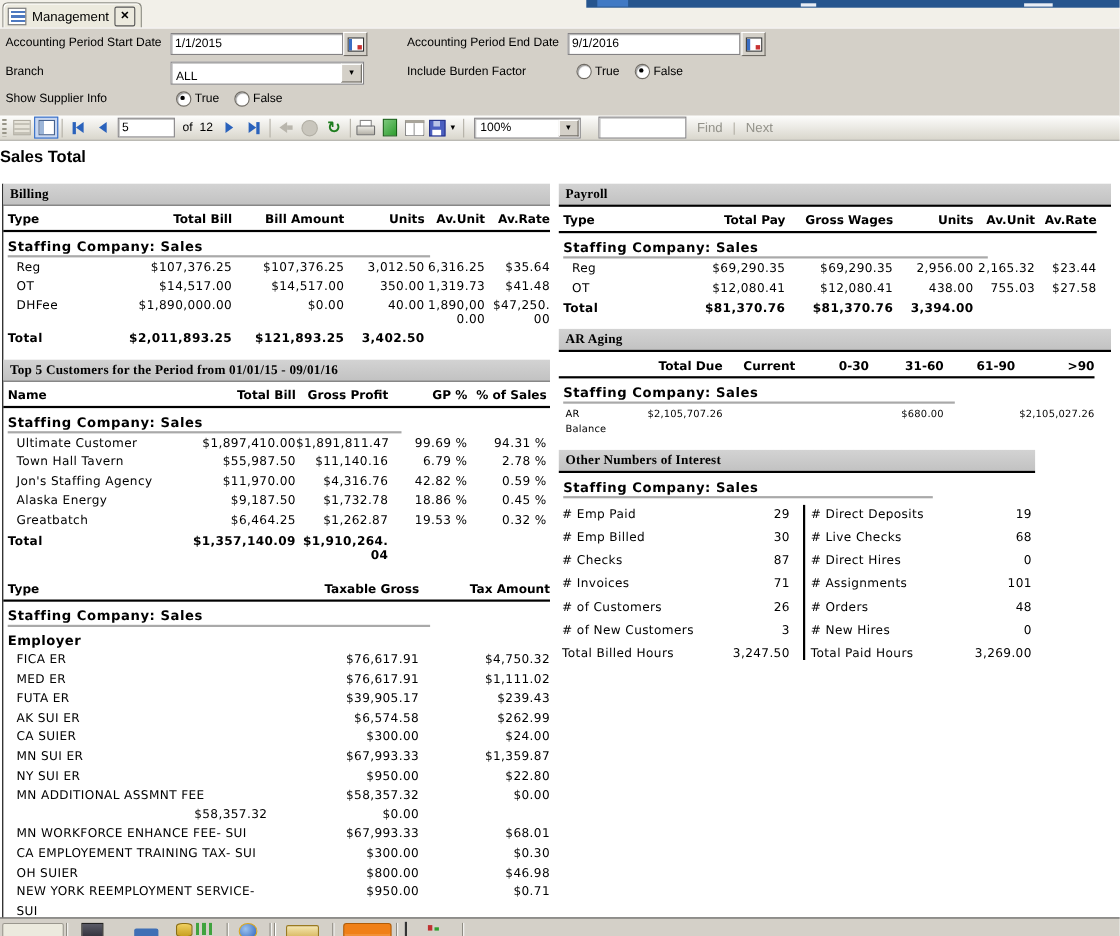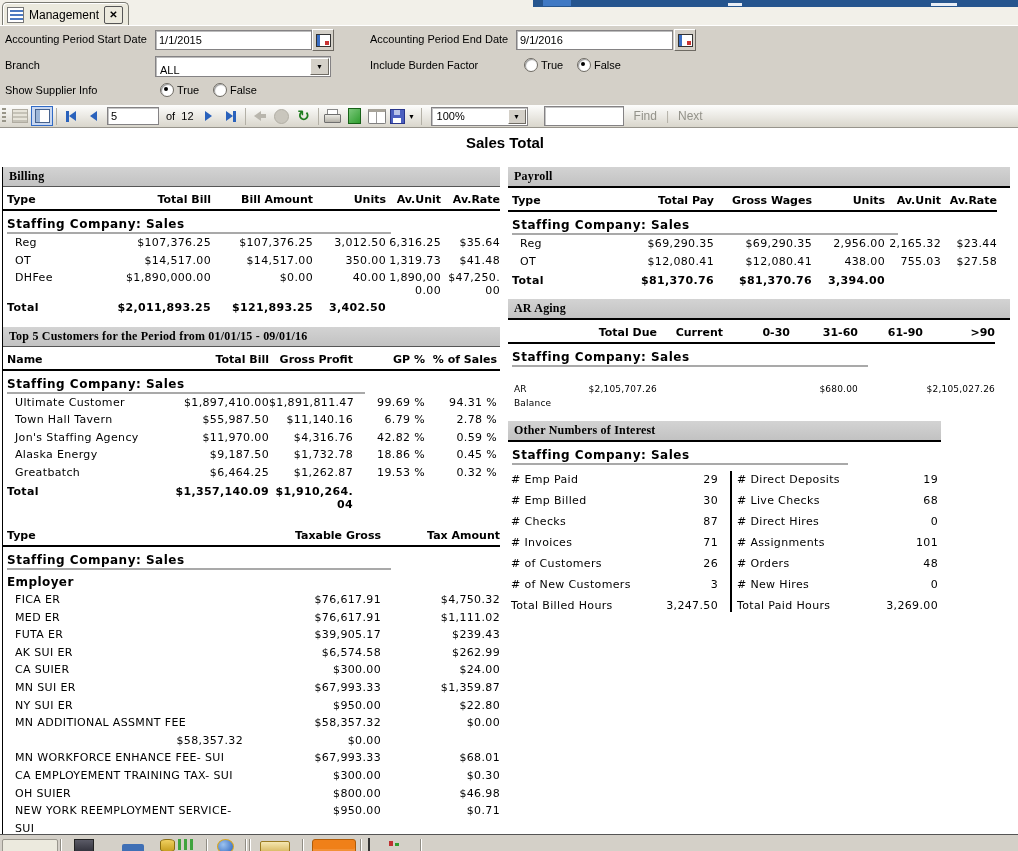--- a/index.html
+++ b/index.html
@@ -82,21 +82,21 @@
   .combo{position:relative;width:97px;height:19px;margin-left:6px;background:#fff;border:1px solid #848284;
         box-shadow:inset 1px 1px 0 rgba(64,64,64,.3);font-size:11px;display:flex;align-items:center;
         padding-left:5px;box-sizing:border-box;flex:none}
   .combo .ddl-btn{width:16px}
   .findbox{width:74px;height:16px;margin-left:16px;border:1px solid #848284;background:#fff;
         box-shadow:inset 1px 1px 0 rgba(64,64,64,.3);font-size:11px;flex:none}
   .linktext{color:#93928a;font-size:12px;margin-left:10px;white-space:nowrap}
   .linksep{color:#b3b0a6;margin-left:9px;font-size:12px}
   
   .report{position:absolute;left:0;top:128px;width:1018px;height:706px;background:#fff}
-  .rtitle{position:absolute;left:0;top:6px;width:1010px;text-align:center;font-weight:bold;font-size:15px}
+  .rtitle{position:absolute;left:0;top:6px;width:1010px;font-weight:bold;font-size:15px}
   .lcol{position:absolute;left:2px;top:39px;width:497px;border-left:1px solid #000;min-height:667px}
   .rcol{position:absolute;left:508px;top:39px;width:502px}
   .secbar{height:16px;background:linear-gradient(#d3d3d3,#c2c2c2);border-bottom:1px solid #555;
         font-weight:bold;font-size:12px;padding:2px 0 1px 6px;font-family:Liberation Serif, serif;
         letter-spacing:.2px}
   .secbar.heavy{border-bottom:2px solid #000}
   .hdr{display:grid;font-weight:bold;font-size:11px;padding:6px 0 3px;border-bottom:2px solid #000;
         font-family:"DejaVu Sans",sans-serif}
   .hdr .c:first-child{padding-left:4px}
   .r{text-align:right}
@@ -107,21 +107,21 @@
         font-family:"DejaVu Sans",sans-serif;align-items:start}
   .drow .c:first-child{padding-left:12px}
   .trow{font-weight:bold;margin-top:2px}
   .trow .c:first-child{padding-left:4px}
   .wrap{word-break:break-all;line-height:13px;padding-top:2px}
   .g-bill{grid-template-columns:100px 108px 102px 73px 55px 59px}
   .g-top5{grid-template-columns:152px 114px 84px 72px 72px}
   .g-tax{grid-template-columns:240px 138px 119px}
   .g-pay{grid-template-columns:98px 108px 98px 73px 56px 56px;margin-right:13px}
   .g-ar{grid-template-columns:55px 94px 66px 67px 68px 65px 72px;margin-right:15px}
-  .arrow-row{font-size:9px;letter-spacing:.2px;line-height:14px;padding-top:15px}
+  .arrow-row{font-size:9px;letter-spacing:.2px;line-height:14px;padding-top:3px}
   .taxrows .drow{line-height:17.6px}
   .emp{font-weight:bold;font-size:12px;padding:5px 0 2px 4px;font-family:"DejaVu Sans",sans-serif;letter-spacing:.4px}
   .sec{margin-bottom:0}
   .mb-b{margin-bottom:10px}.mb-t{margin-bottom:12px}.mb-p{margin-bottom:9px}.mb-a{margin-bottom:11px}
   .taxsec{border-bottom:1px solid #000}
   
   .other-body{position:relative;padding-top:4px}
   .o-div{position:absolute;left:222px;top:6px;bottom:4px;width:2px;background:#000}
   .o-grid{display:grid;grid-template-columns:150px 60px 19px 135px 66px;font-size:11px;
         letter-spacing:.35px;line-height:21px;font-family:"DejaVu Sans",sans-serif}

